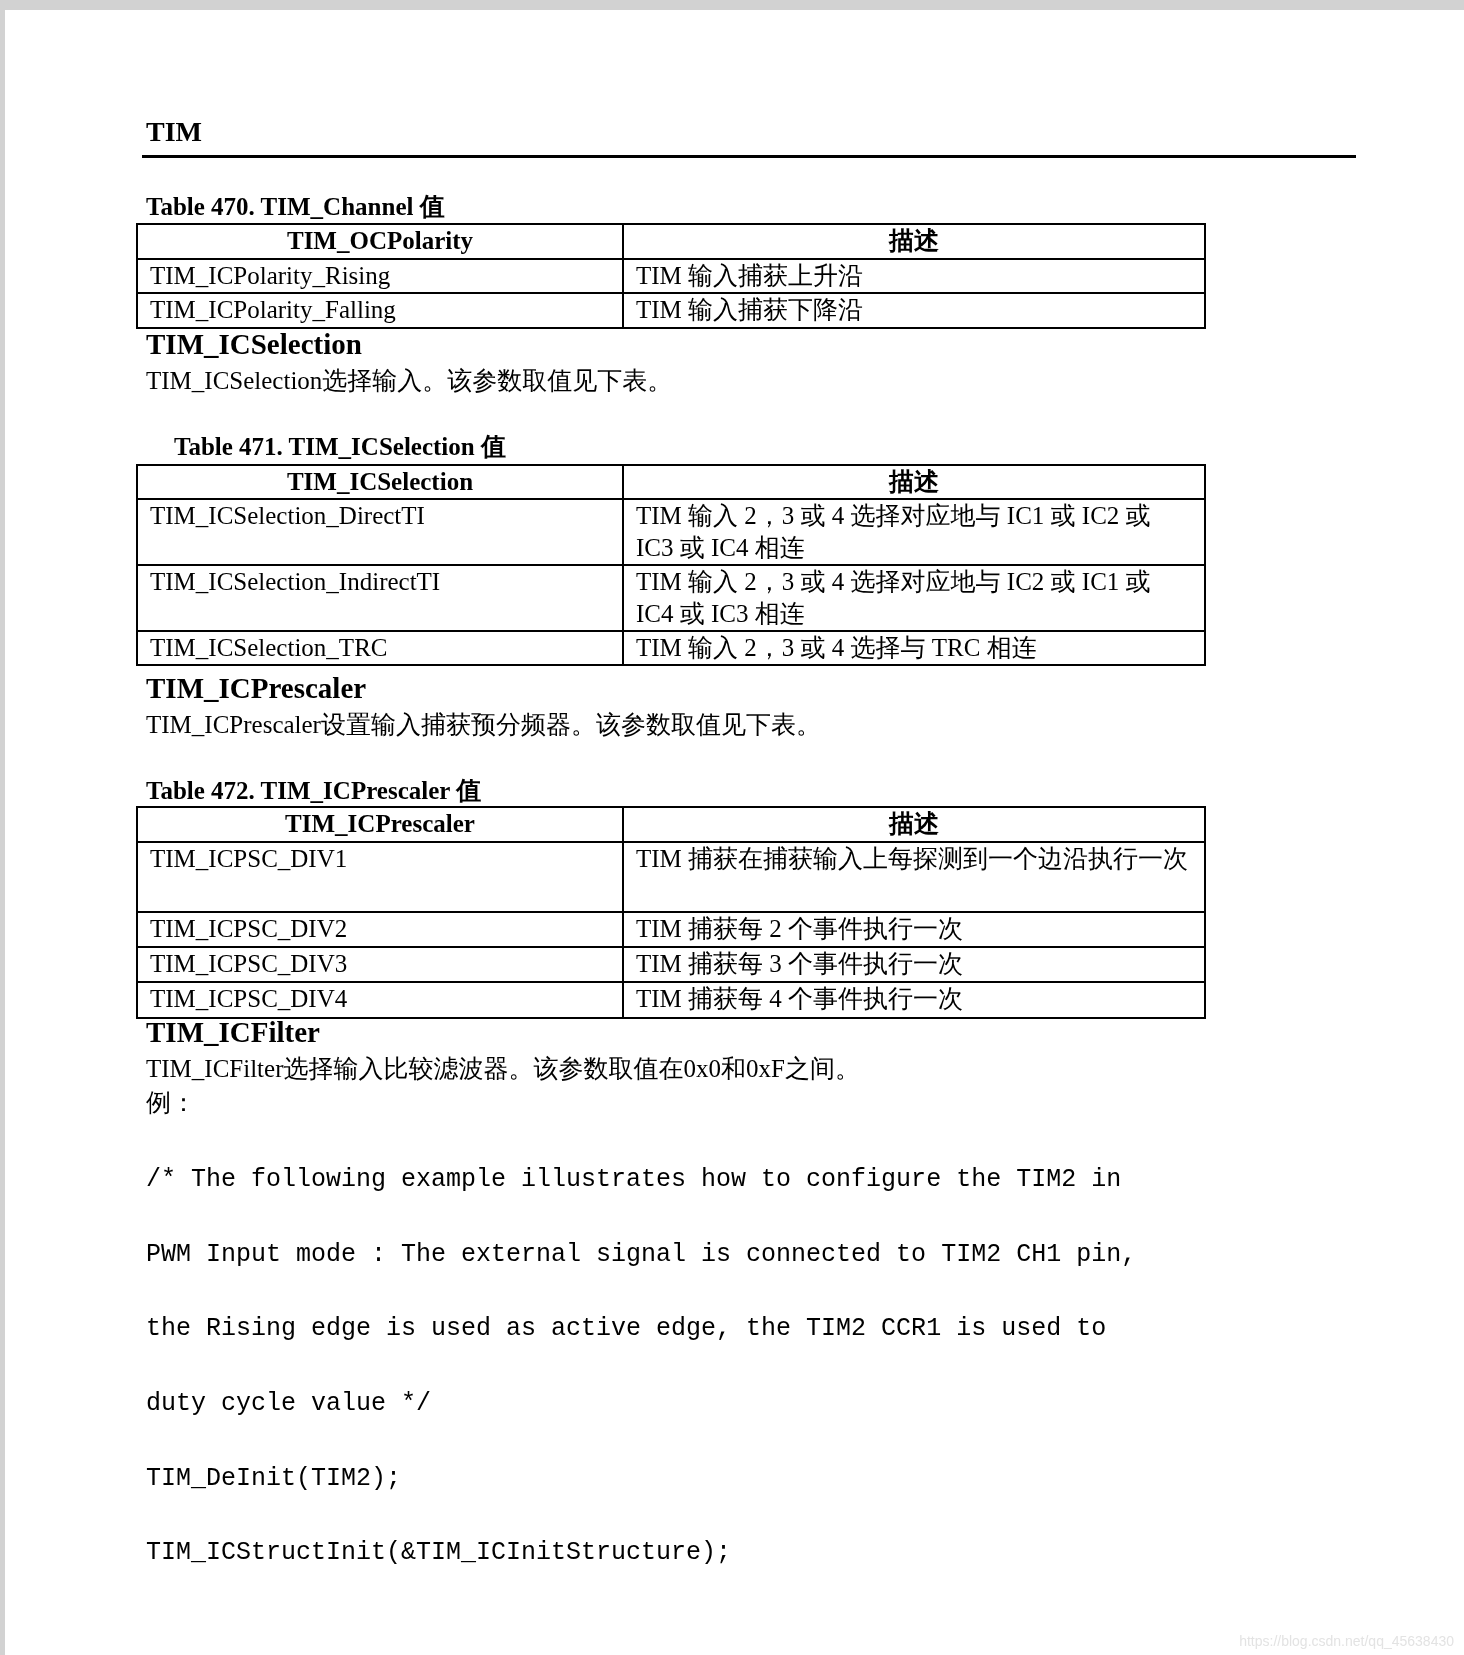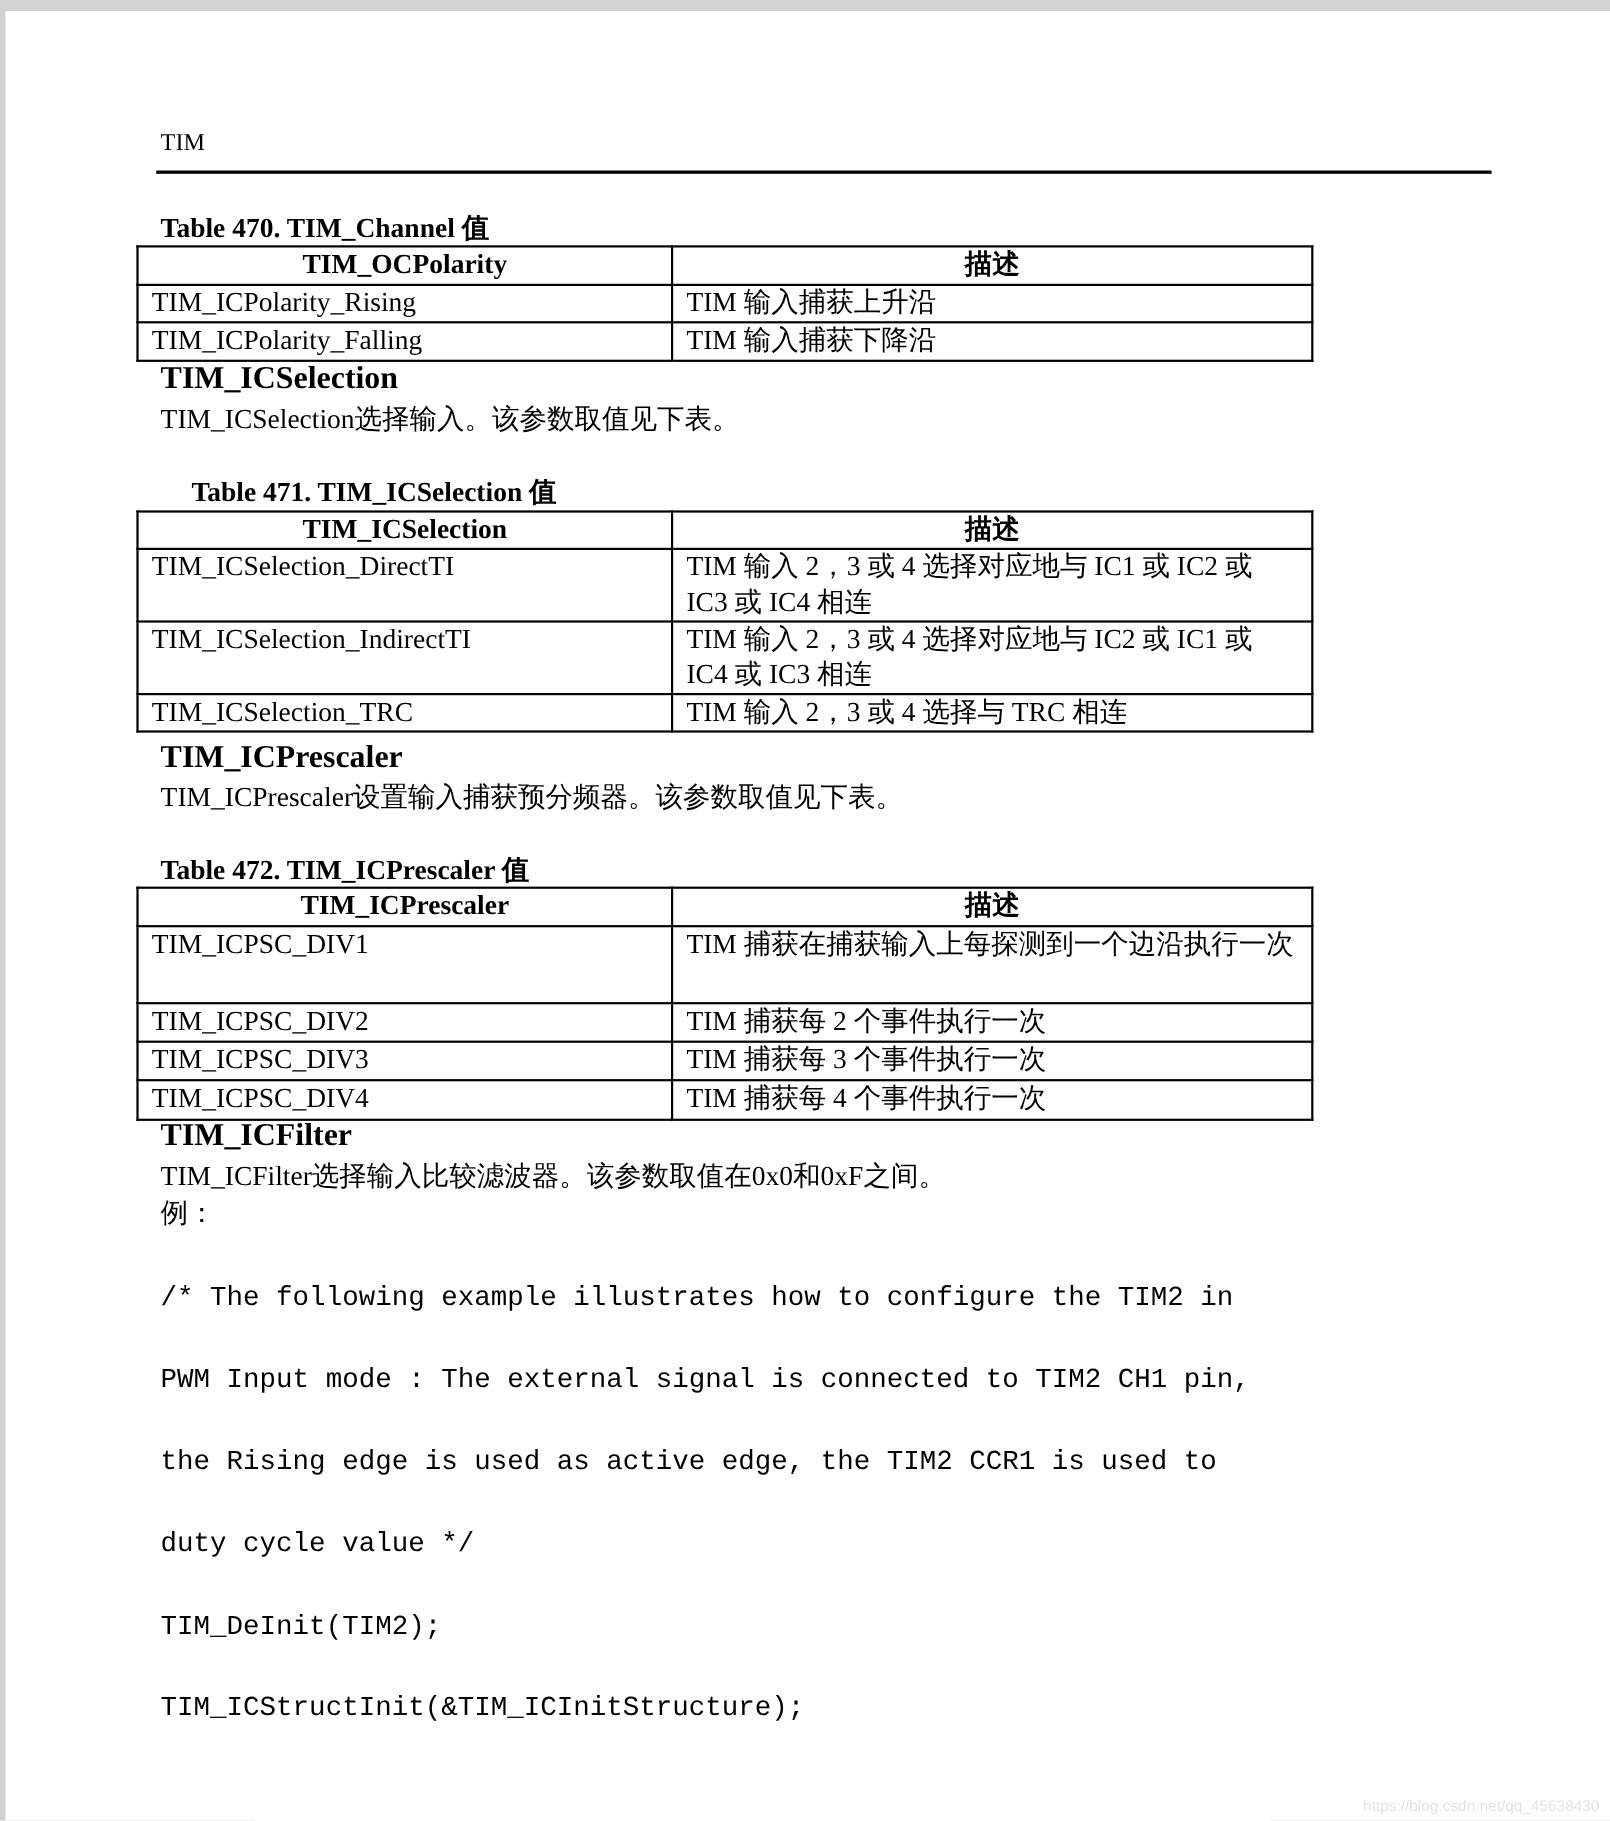--- a/index.html
+++ b/index.html
@@ -7,27 +7,27 @@
     width:1464px; height:1655px; position:relative; overflow:hidden;
     background:#d2d2d2;
     font-family:"Liberation Serif", "DejaVu Serif", serif;
     color:#000;
   }
   .page {
     position:absolute; left:5px; top:10px; width:1459px; height:1645px;
     background:#ffffff;
   }
   .abs { position:absolute; white-space:nowrap; }
-  .running-head { left:146px; top:116px; font-size:22px; }
+  .running-head { left:146px; top:116px; font-size:28px;font-weight:bold; }
   .rule { left:142px; top:155px; width:1214px; height:3px; background:#000; }
   .caption { font-weight:bold; font-size:25px; left:146px;text-align:right; }
   .section-title { font-weight:bold; font-size:29px; left:146px; }
   .body-text { font-size:25px; left:146px; }
   table.spec {
-    position:absolute; left:124px; width:1068px;
+    position:absolute; left:136px; width:1068px;
     border-collapse:collapse; table-layout:fixed;
     font-size:25px;
   }
   table.spec col.c1 { width:486px; }
   table.spec col.c2 { width:582px; }
   table.spec th, table.spec td {
     border:2.5px solid #000; padding:0 12px; vertical-align:top;
     text-align:left; line-height:32px; font-weight:normal;
   }
   table.spec th { text-align:center; font-weight:bold; }

